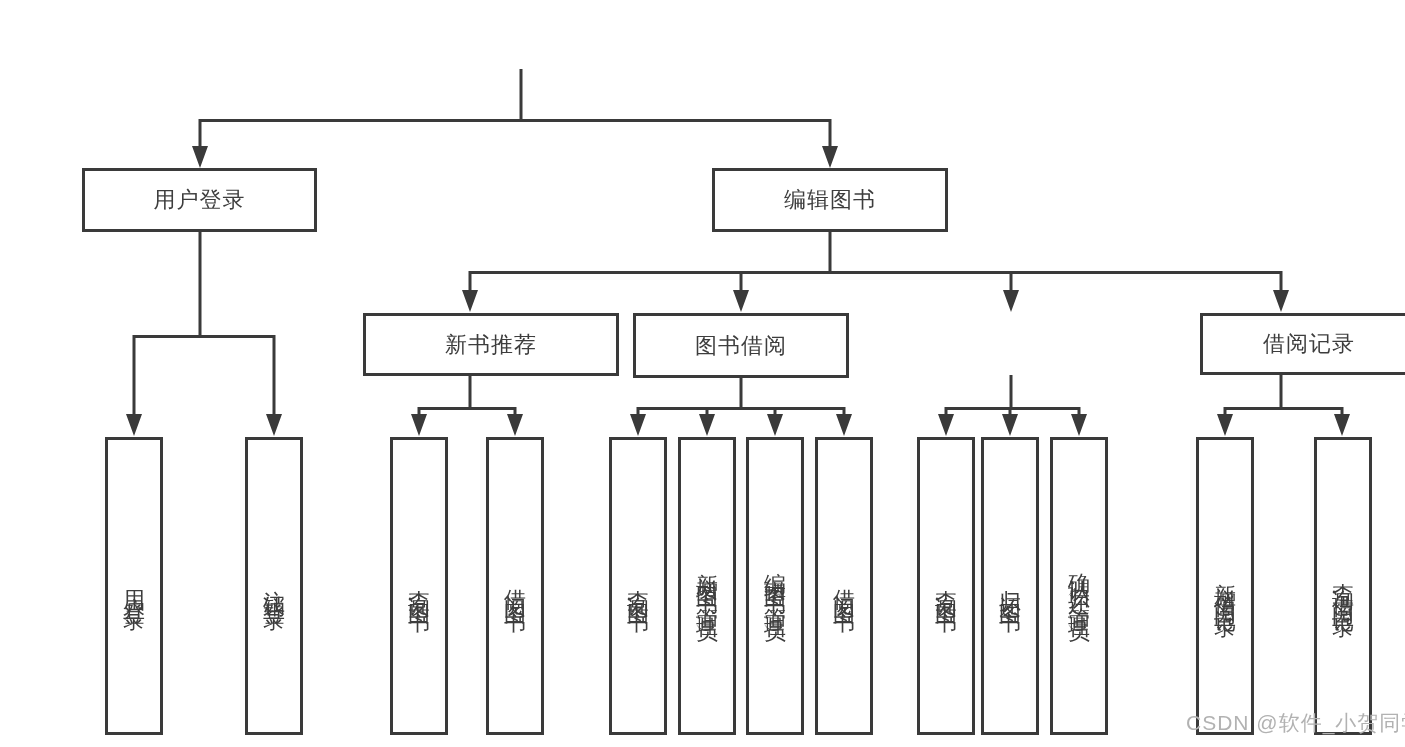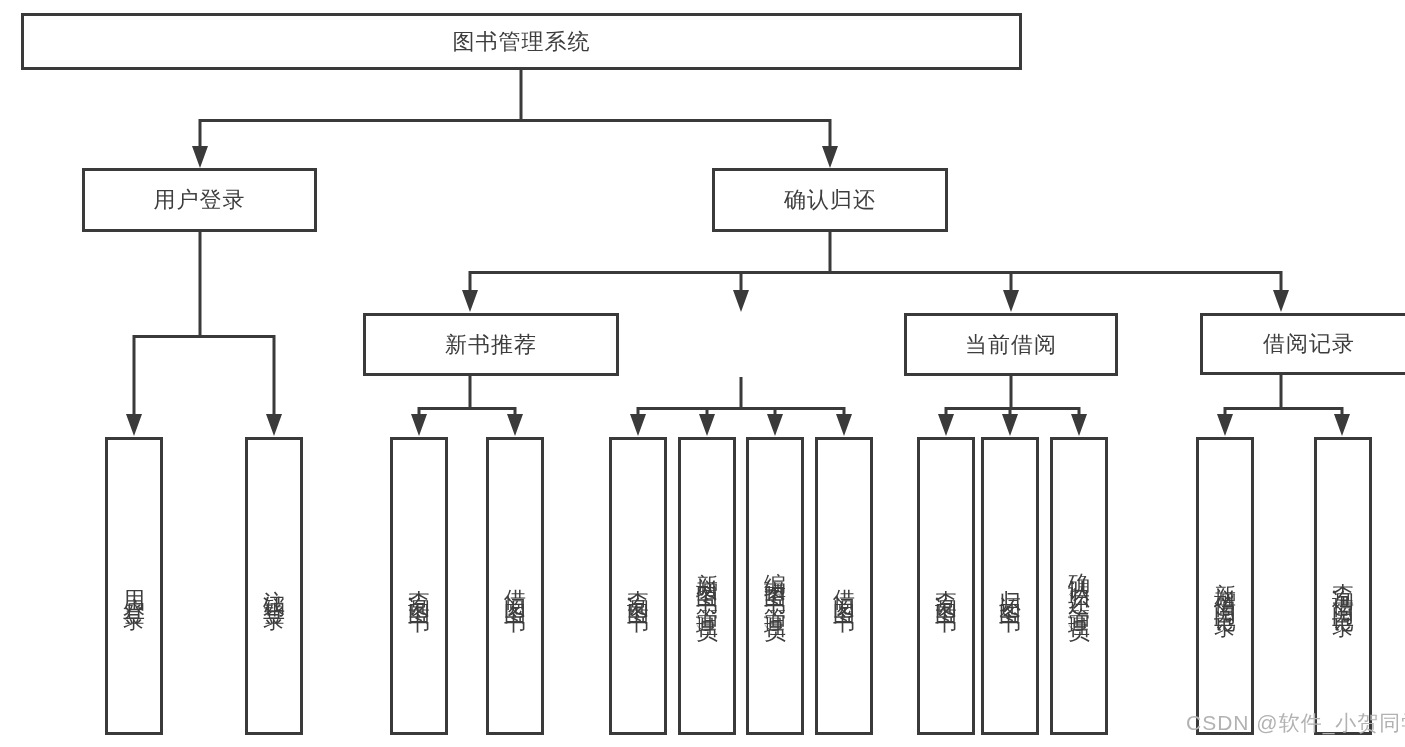--- a/index.html
+++ b/index.html
@@ -69,27 +69,26 @@
          M699,414 H715 L707,436 Z
          M767,414 H783 L775,436 Z
          M836,414 H852 L844,436 Z
          M938,414 H954 L946,436 Z
          M1002,414 H1018 L1010,436 Z
          M1071,414 H1087 L1079,436 Z
          M1217,414 H1233 L1225,436 Z
          M1334,414 H1350 L1342,436 Z"></path>
   </svg>
 
-  <div class="box" style="left:21px;top:13px;width:1001px;height:57px">图书管理系统</div>
 
   <div class="box" style="left:82px;top:168px;width:235px;height:64px">用户登录</div>
-  <div class="box" style="left:712px;top:168px;width:236px;height:64px">确认归还</div>
+  <div class="box" style="left:712px;top:168px;width:236px;height:64px">编辑图书</div>
 
   <div class="box" style="left:363px;top:313px;width:256px;height:63px">新书推荐</div>
-  <div class="box" style="left:904px;top:313px;width:214px;height:63px">当前借阅</div>
+  <div class="box" style="left:633px;top:313px;width:216px;height:65px">图书借阅</div>
   <div class="box" style="left:1200px;top:313px;width:218px;height:62px">借阅记录</div>
 
   <div class="box leaf" style="left:105px;top:437px;width:58px;height:298px">用户登录</div>
   <div class="box leaf" style="left:245px;top:437px;width:58px;height:298px">注销登录</div>
 
   <div class="box leaf" style="left:390px;top:437px;width:58px;height:298px">查询图书</div>
   <div class="box leaf" style="left:486px;top:437px;width:58px;height:298px">借阅图书</div>
 
   <div class="box leaf" style="left:609px;top:437px;width:58px;height:298px">查询图书</div>
   <div class="box leaf" style="left:678px;top:437px;width:58px;height:298px">新增图书（管理员）</div>

